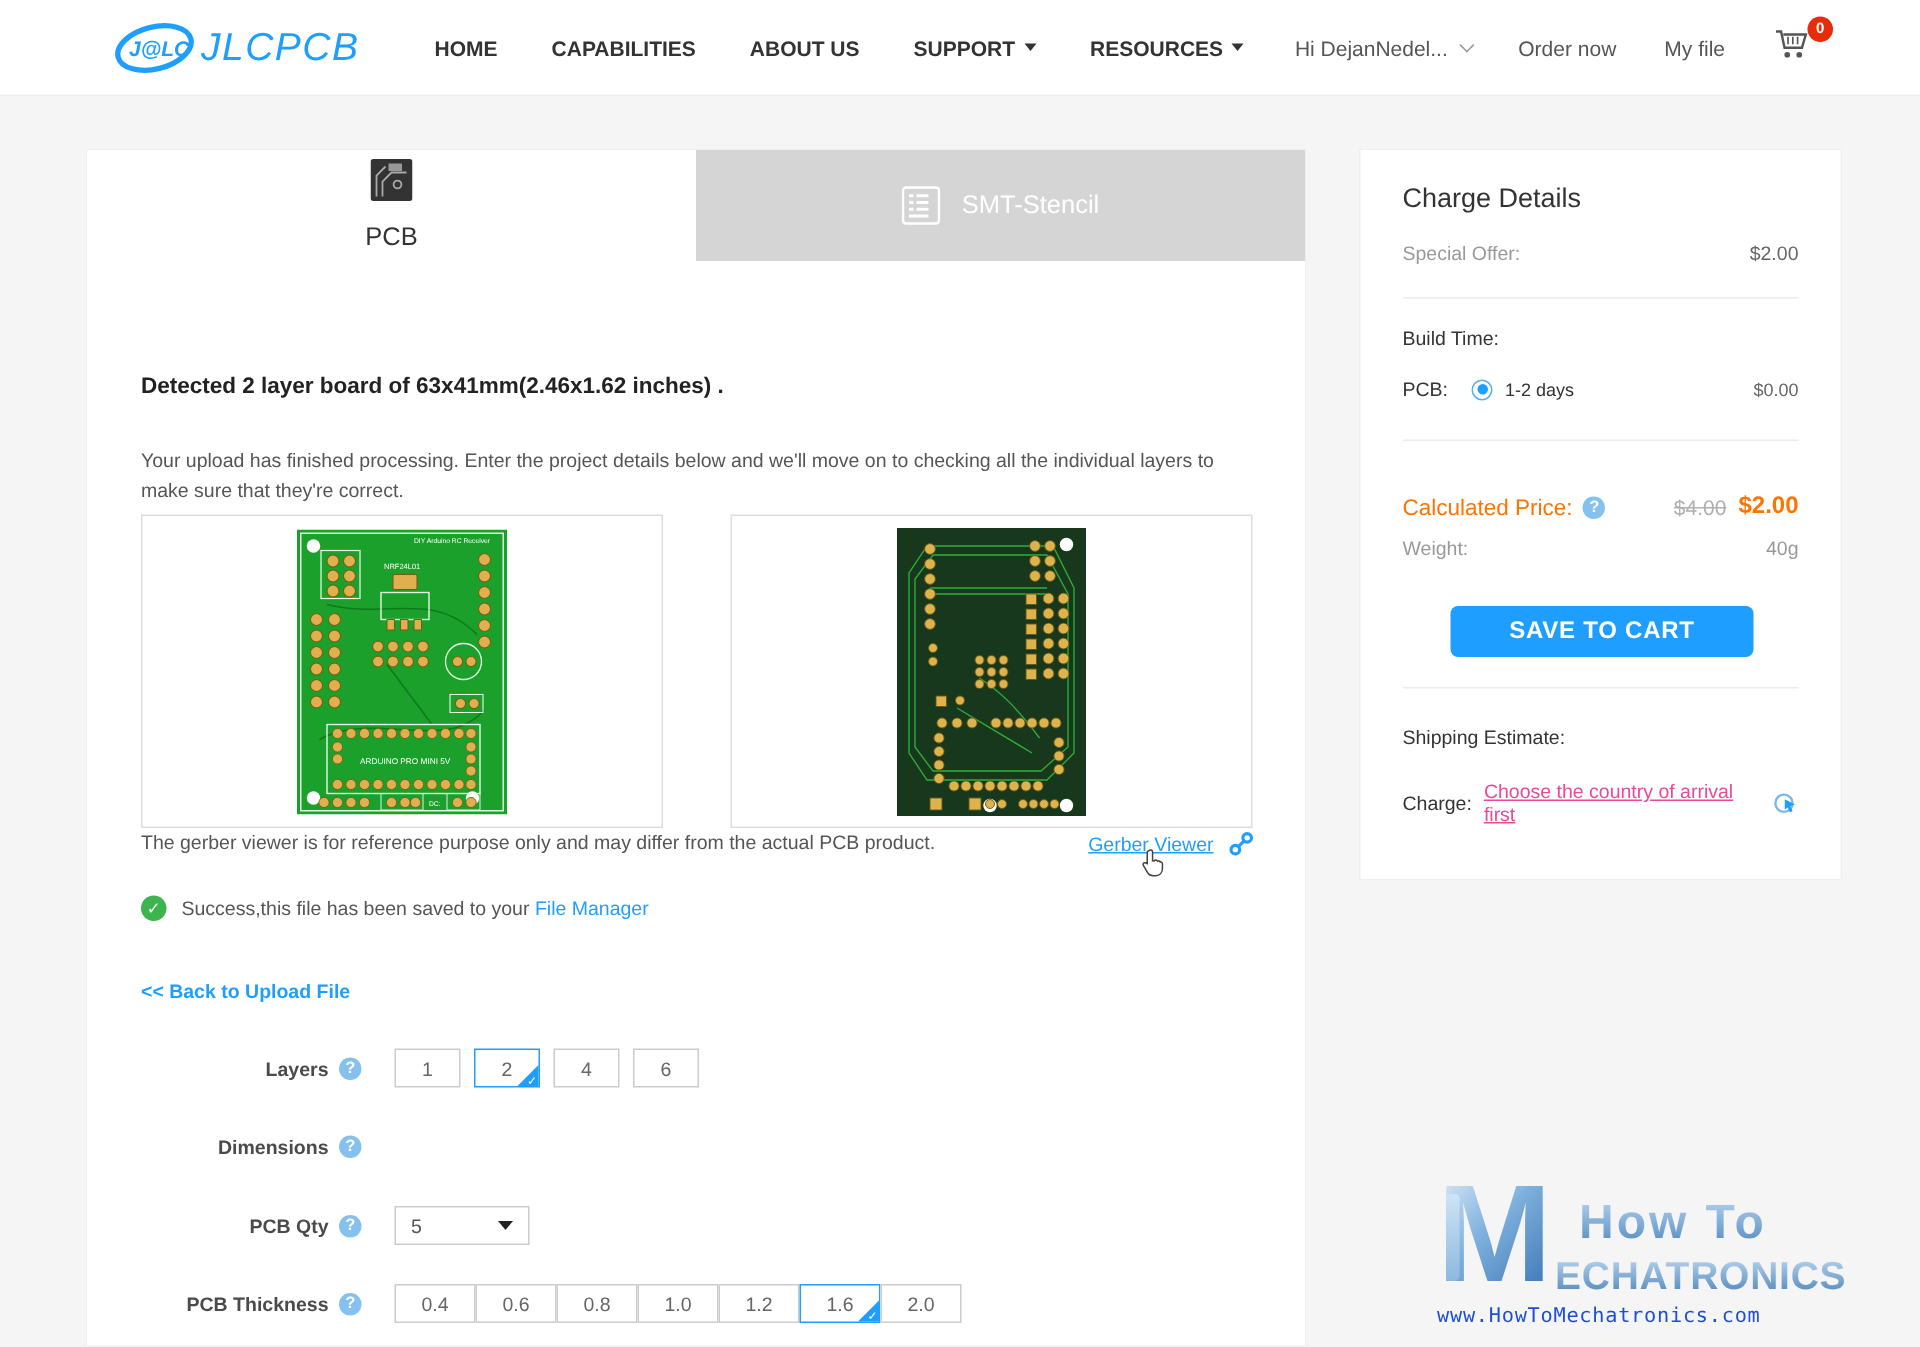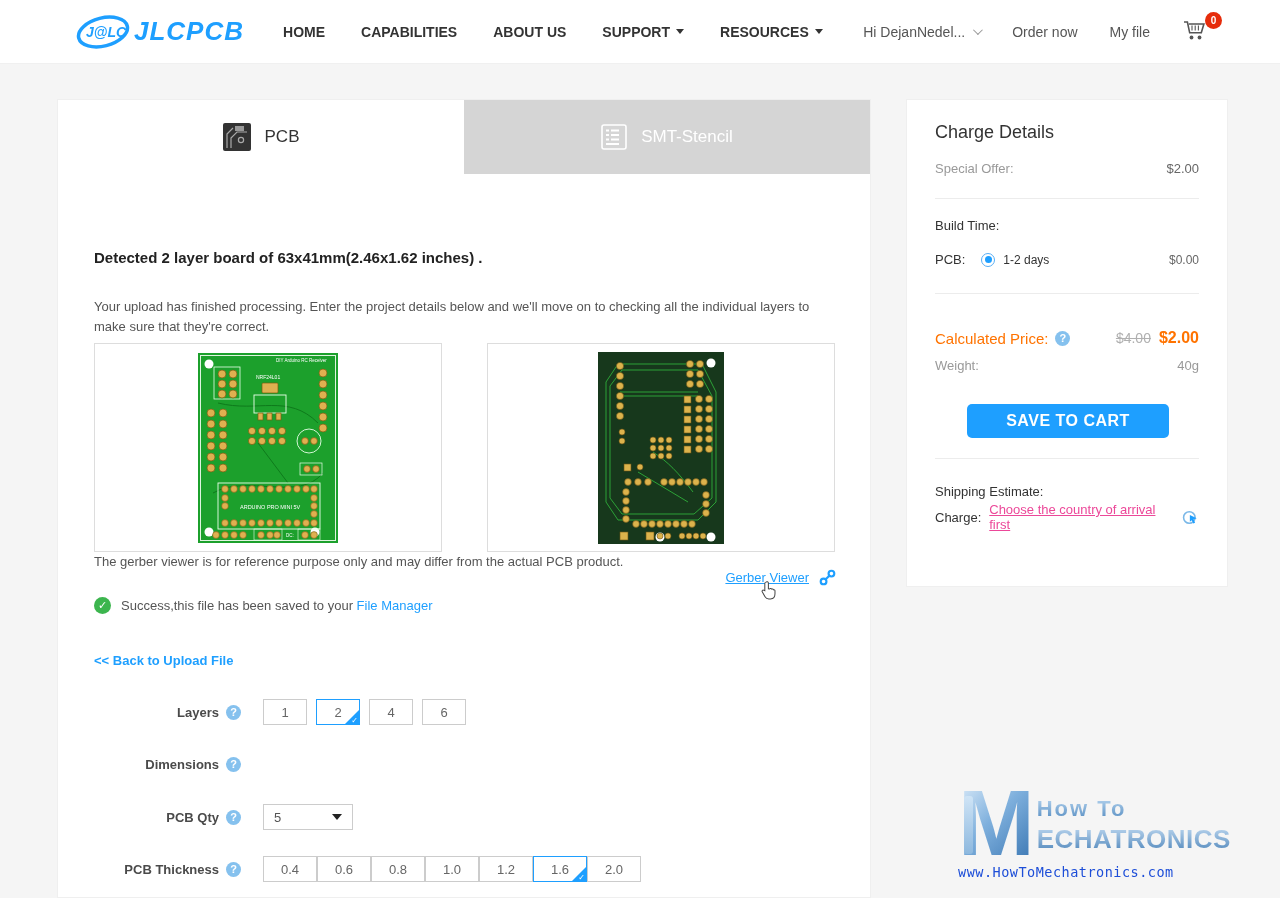--- a/index.html
+++ b/index.html
@@ -3,47 +3,47 @@
 <meta charset="utf-8">
 <style>
   * { margin:0; padding:0; box-sizing:border-box; }
   body { font-family:"Liberation Sans", sans-serif; background:#e9e9e9; }
   #canvas { position:relative; width:1280px; height:898px; background:#f5f5f5; overflow:hidden; }
 
   
   .header { position:absolute; top:0; left:0; width:1280px; height:64px; background:#fff;
             display:flex; align-items:center; padding:0 64px 0 76px; border-bottom:1px solid #f0f0f0; }
   .logo { display:flex; align-items:center; gap:4px; cursor:pointer; }
-  .logo-text { font-size:26px; font-weight:bold; font-style:italic; color:#1e9fff; letter-spacing:1px; }
-  .nav { display:flex; gap:36px; margin-left:39px; }
+  .logo-text { font-size:26px; font-weight:normal; font-style:italic; color:#1e9fff; letter-spacing:1px; }
+  .nav { display:flex; gap:36px; margin-left:50px; }
   .nav-item { font-size:14px; font-weight:bold; color:#333; cursor:pointer; display:flex; align-items:center; gap:6px; white-space:nowrap; }
   .caret-down { width:0; height:0; border-left:4px solid transparent; border-right:4px solid transparent; border-top:5px solid #333; display:inline-block; }
   .hdr-right { margin-left:auto; display:flex; align-items:center; gap:32px; }
   .hdr-user { font-size:14px; color:#555; display:flex; align-items:center; gap:8px; cursor:pointer; }
   .chev { width:7px; height:7px; border-right:1.5px solid #999; border-bottom:1.5px solid #999; transform:rotate(45deg) translateY(-2px); display:inline-block; }
   .hdr-link { font-size:14px; color:#555; cursor:pointer; white-space:nowrap; }
   .cart-wrap { position:relative; cursor:pointer; width:34px; }
   .cart-badge { position:absolute; top:-7px; right:-6px; min-width:17px; height:17px; background:#e62c0b; color:#fff;
                 border-radius:9px; font-size:10px; display:flex; align-items:center; justify-content:center; font-weight:bold; }
 
   
   .main-card { position:absolute; left:57px; top:99px; width:814px; height:799px; background:#fff; border:1px solid #efefef; }
   .tabbar { display:flex; height:74px; }
   .tab { flex:1; display:flex; align-items:center; justify-content:center; gap:14px; font-size:17px; cursor:pointer; }
-  .tab-pcb { background:#fff; color:#333; }
+  .tab-pcb { background:#fff; color:#333;flex-direction:column; }
   .tab-smt { background:#d5d5d5; color:#fff; }
 
   .detected { position:absolute; left:36px; top:149px; font-size:15px; font-weight:bold; color:#222; }
   .upload-note { position:absolute; left:36px; top:197px; width:742px; font-size:13px; color:#555; line-height:1.55; }
 
   .img-box { position:absolute; top:243px; width:348px; height:209px; border:1px solid #ddd; background:#fff;
              display:flex; align-items:center; justify-content:center; }
   .img-box.front { left:36px; } .img-box.back { left:429px; }
 
-  .gerber-row { position:absolute; left:36px; top:454px; width:742px; display:flex; align-items:flex-start; font-size:13px; color:#555;flex-direction:column; }
+  .gerber-row { position:absolute; left:36px; top:454px; width:742px; display:flex; align-items:flex-start; font-size:13px; color:#555; }
   .gerber-link-wrap { margin-left:auto; position:relative; display:flex; align-items:center; gap:10px; }
   .gerber-link { color:#1e9fff; text-decoration:underline; cursor:pointer; font-size:13px; }
   .hand-cursor { position:absolute; left:36px; top:12px; }
 
   .success-row { position:absolute; left:36px; top:497px; display:flex; align-items:center; gap:10px; font-size:13px; color:#555; }
   .success-ic { width:17px; height:17px; border-radius:50%; background:#3cb54e; color:#fff; font-size:11px;
                 display:flex; align-items:center; justify-content:center; }
   .blue-link { color:#1e9fff; cursor:pointer; }
 
   .back-link { position:absolute; left:36px; top:553px; font-size:13px; font-weight:bold; color:#1e9fff; cursor:pointer; }
@@ -85,21 +85,21 @@
               color:#fff; font-size:16px; font-weight:bold; cursor:pointer; font-family:"Liberation Sans",sans-serif; letter-spacing:0.5px; }
   .ship-link { font-size:13px; color:#ec4899; text-decoration:underline; cursor:pointer; margin-left:8px; }
 
   
   .wm { position:absolute; left:958px; top:786px; width:262px; }
   .wm-top { display:flex; align-items:flex-start; }
   .wm-m { font-size:92px; line-height:0.82; font-weight:bold; background:linear-gradient(135deg,#d8e9f8 0%,#7fb0dd 45%,#3c78b4 100%);
           -webkit-background-clip:text; background-clip:text; color:transparent; letter-spacing:-4px; }
   .wm-piston { position:absolute; left:6px; top:10px; width:9px; height:58px; background:linear-gradient(180deg,#cfe4f6,#8db8de); border-radius:3px; }
   .wm-right { margin-left:6px; margin-top:10px; }
-  .wm-l1 { font-size:22px; font-weight:bold; background:linear-gradient(180deg,#bcd9f2,#4d86bd); -webkit-background-clip:text; background-clip:text; color:transparent; letter-spacing:2px; }
+  .wm-l1 { font-size:32px; font-weight:bold; background:linear-gradient(180deg,#bcd9f2,#4d86bd); -webkit-background-clip:text; background-clip:text; color:transparent; letter-spacing:2px;margin-left:16px; }
   .wm-l2 { font-size:26px; font-weight:bold; background:linear-gradient(180deg,#c6def4,#467fb6); -webkit-background-clip:text; background-clip:text; color:transparent; letter-spacing:0.5px; margin-top:2px; }
   .wm-url { margin-top:3px; font-family:"DejaVu Sans Mono", monospace; font-size:13.5px; color:#1d4ed8; letter-spacing:0.5px; }
 </style>
 </head>
 <body>
 
 <div id="canvas">
 
   <div class="header">
     <div class="logo">
@@ -490,21 +490,21 @@
     </div>
     <div class="sc-row" style="top:258px">
       <span class="sc-label">Weight:</span>
       <span class="sc-val" style="color:#999">40g</span>
     </div>
     <button class="save-btn">SAVE TO CART</button>
     <div class="divider" style="top:358px"></div>
     <div class="sc-row" style="top:384px">
       <span class="sc-dark">Shipping Estimate:</span>
     </div>
-    <div class="sc-row" style="top:402px">
+    <div class="sc-row" style="top:420px">
       <span class="sc-dark">Charge:</span>
       <span class="ship-link">Choose the country of arrival first</span>
       <svg width="17" height="17" viewBox="0 0 16 16" style="margin-left:5px">
         <circle cx="7" cy="8" r="5.5" fill="none" stroke="#7ab8e8" stroke-width="1.5"></circle>
         <path d="M7.5 5.5 L14 8.8 L11 9.8 L12.5 13 L10.8 13.8 L9.4 10.7 L7.5 12 Z" fill="#1e9fff"></path>
       </svg>
     </div>
   </div>
 
   <div class="wm">

